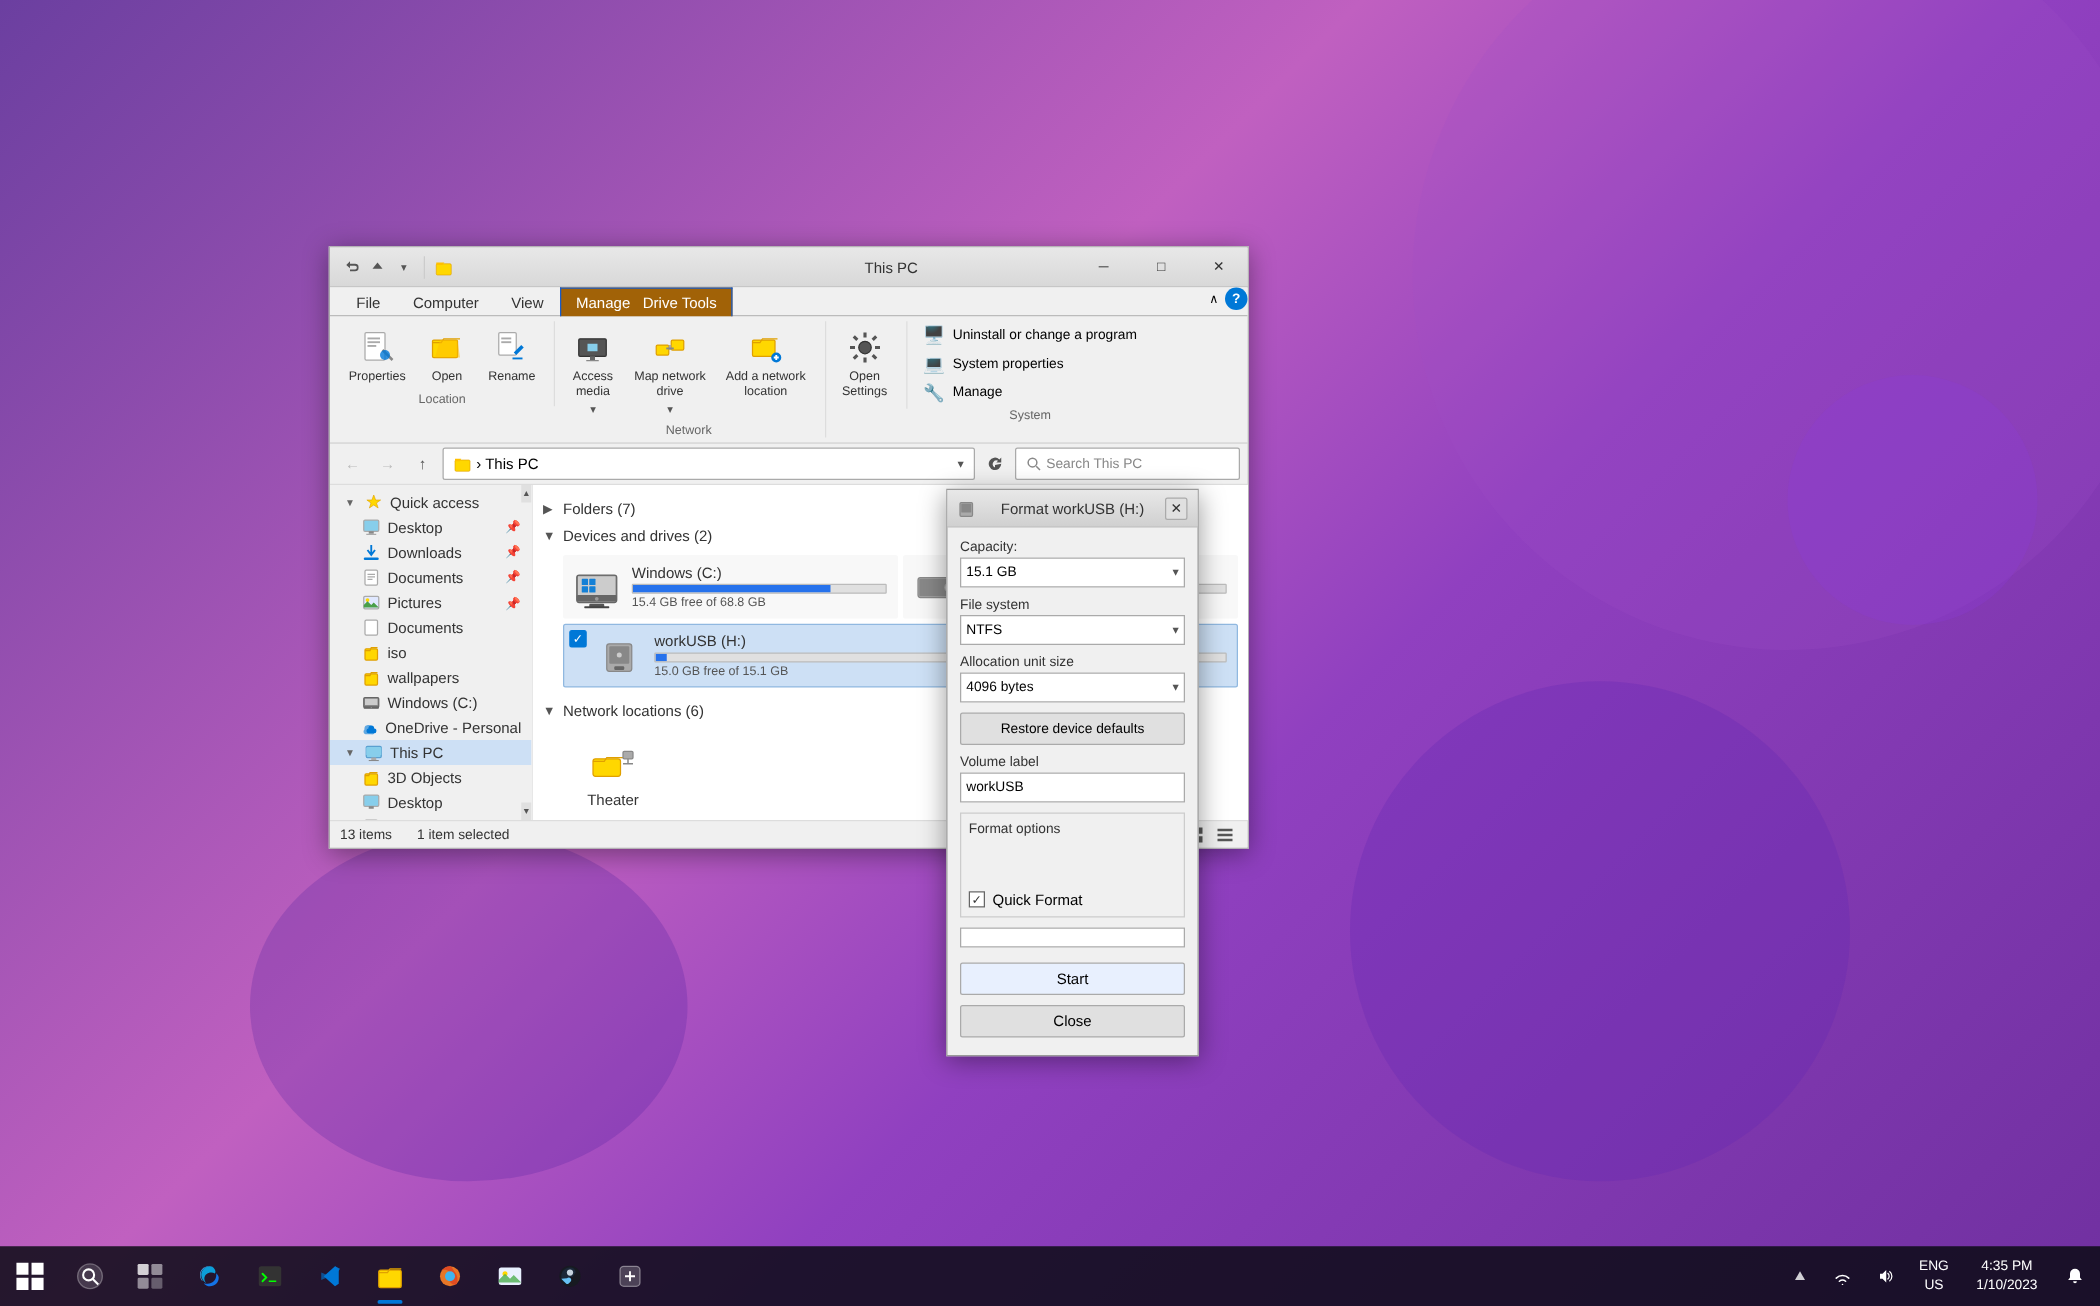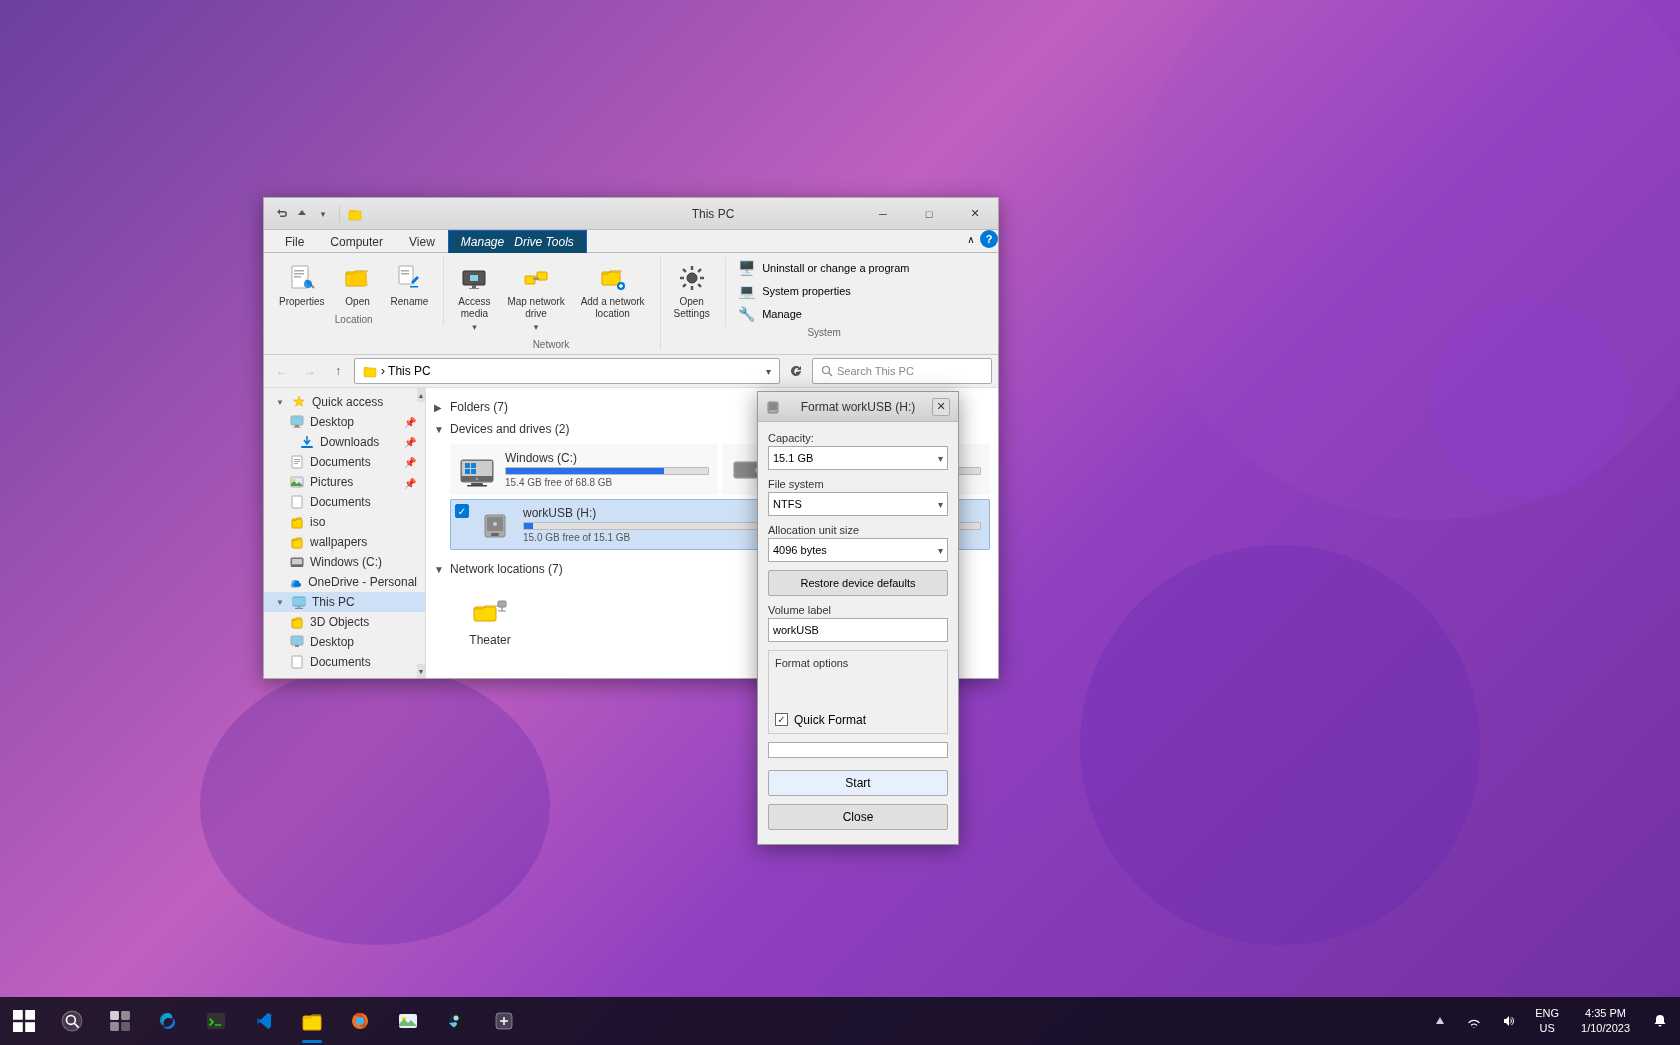--- a/index.html
+++ b/index.html
@@ -166,24 +166,23 @@
       margin-bottom: -1px;
       color: #333;
     }
     .ribbon-tab.active {
       background: #f0f0f0;
       border-color: #bbb;
       border-bottom-color: #f0f0f0;
       color: #000;
     }
     .ribbon-tab.manage {
-      background: #0c4a6e;
+      background: #a16207;
       color: white;
       border-color: #1a5cc8;
-      font-style: italic;
     }
     .ribbon-content {
       display: flex;
       padding: 4px 8px;
       gap: 2px;
       align-items: flex-start;
       min-height: 82px;
     }
     .ribbon-group {
       display: flex;
@@ -868,21 +867,21 @@
       </div>
       <div class="sidebar-item" style="padding-left:26px;">
         <svg width="14" height="14" viewBox="0 0 14 14" fill="none">
           <rect x="1" y="1" width="12" height="9" rx="1" fill="#87ceeb" stroke="#aaa"></rect>
           <rect x="5" y="10" width="4" height="2" fill="#888"></rect>
           <rect x="3" y="12" width="8" height="1" fill="#aaa"></rect>
         </svg>
         <span style="font-size:12px;">Desktop</span>
         <span class="sidebar-pin">📌</span>
       </div>
-      <div class="sidebar-item" style="padding-left:36px;">
+      <div class="sidebar-item" style="padding-left:26px;">
         <svg width="14" height="14" viewBox="0 0 14 14" fill="none">
           <path d="M7 1v7M4 5l3 4 3-4" stroke="#0078d7" stroke-width="1.5"></path>
           <rect x="1" y="11" width="12" height="2" rx="1" fill="#0078d7"></rect>
         </svg>
         <span style="font-size:12px;">Downloads</span>
         <span class="sidebar-pin">📌</span>
       </div>
       <div class="sidebar-item" style="padding-left:26px;">
         <svg width="14" height="14" viewBox="0 0 14 14" fill="none">
           <rect x="2" y="1" width="10" height="12" rx="1" fill="white" stroke="#aaa"></rect>
@@ -1047,38 +1046,59 @@
             <div class="drive-bar-wrap">
               <div class="drive-bar" style="width:2%;"></div>
             </div>
             <span class="drive-free">15.0 GB free of 15.1 GB</span>
           </div>
         </div>
       </div>
 
       <div class="section-header" style="margin-top:4px;">
         <span class="section-arrow">▼</span>
-        <span style="font-size:12px;font-weight:500;">Network locations (7)</span>
+        <span style="font-size:12px;font-weight:500;">Network locations (6)</span>
       </div>
 
       <div class="network-grid">
         <div class="network-item">
           <svg width="36" height="36" viewBox="0 0 36 36" fill="none">
 
             <rect x="2" y="14" width="22" height="14" rx="2" fill="#ffd700" stroke="#e0a000"></rect>
             <path d="M2 16h9l2-3h21" stroke="#e0a000" stroke-width="1"></path>
             <rect x="26" y="8" width="8" height="6" rx="1" fill="#aaa" stroke="#888"></rect>
             <path d="M30 14v4M26 18h8" stroke="#888" stroke-width="1.2"></path>
           </svg>
           <span class="network-item-label">Theater</span>
         </div>
       </div>
     </div>
   </div>
 
+  <div class="status-bar">
+    <span>13 items</span>
+    <span>1 item selected</span>
+    <div style="margin-left:auto;display:flex;gap:4px;">
+      <div style="width:20px;height:20px;display:flex;align-items:center;justify-content:center;cursor:pointer;border:1px solid transparent;border-radius:2px;">
+        <svg width="14" height="14" viewBox="0 0 14 14" fill="none">
+          <rect x="1" y="1" width="5" height="5" fill="#555"></rect>
+          <rect x="8" y="1" width="5" height="5" fill="#555"></rect>
+          <rect x="1" y="8" width="5" height="5" fill="#555"></rect>
+          <rect x="8" y="8" width="5" height="5" fill="#555"></rect>
+        </svg>
+      </div>
+      <div style="width:20px;height:20px;display:flex;align-items:center;justify-content:center;cursor:pointer;border:1px solid transparent;border-radius:2px;">
+        <svg width="14" height="14" viewBox="0 0 14 14" fill="none">
+          <rect x="1" y="2" width="12" height="2" fill="#555"></rect>
+          <rect x="1" y="6" width="12" height="2" fill="#555"></rect>
+          <rect x="1" y="10" width="12" height="2" fill="#555"></rect>
+        </svg>
+      </div>
+    </div>
+  </div>
 </div>
 
 <div class="format-dialog">
   <div class="dialog-title-bar">
     <svg width="14" height="14" viewBox="0 0 14 14" fill="none" style="margin-right:4px;">
       <rect x="2" y="2" width="10" height="11" rx="1" fill="#aaa" stroke="#888"></rect>
       <rect x="3" y="3" width="8" height="7" rx="0.5" fill="#888"></rect>
     </svg>
     <span class="dialog-title-text">Format workUSB (H:)</span>
     <div class="dialog-close">✕</div>

